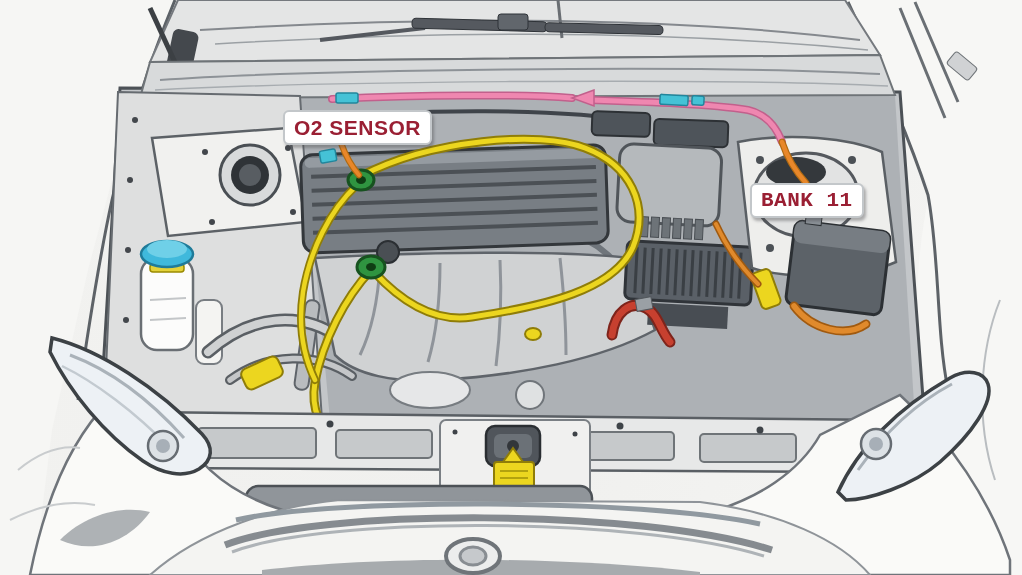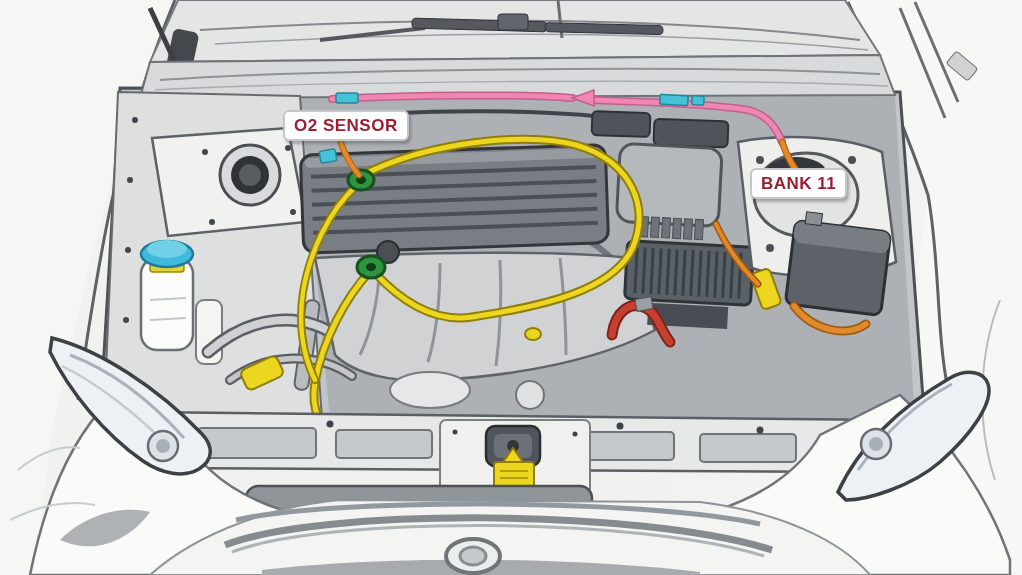--- a/index.html
+++ b/index.html
@@ -15,25 +15,25 @@
   .harness{stroke:var(--harness-yellow);fill:none;}
   .harness-out{stroke:#8f7d08;fill:none;}
   .cyan{fill:var(--connector-cyan);stroke:#22869c;stroke-width:1.5;}
   .green-sensor{fill:var(--sensor-green);stroke:#17521f;stroke-width:3;}
   .hose-red{stroke:var(--hose-red);fill:none;}
   .cap-blue{fill:var(--reservoir-cap-blue);stroke:#1f7b99;stroke-width:2.5;}
   .cable-orange{stroke:var(--battery-cable-orange);fill:none;}
   .yellow-part{fill:var(--harness-yellow);stroke:#8f7d08;stroke-width:2;}
   .callout{position:absolute;color:var(--callout-text);background:var(--callout-bg);
            border:2px solid #c3c7ca;border-radius:6px;
-           font-weight:700;font-size:17px;letter-spacing:.5px;line-height:1;
+           font-weight:700;font-size:21px;letter-spacing:.5px;line-height:1;
            padding:5px 9px;white-space:nowrap;
            box-shadow:2px 3px 3px rgba(70,70,75,.4);}
   .o2{left:283px;top:110px;}
-  .bank{left:750px;top:168px;}
+  .bank{left:750px;top:183px;font-family:Liberation Mono, monospace;}
 </style>
 </head>
 <body>
 
 <div class="stage">
 <svg width="1022" height="575" viewBox="0 0 1022 575">
 
   <g>
 
     <path d="M178,0 L120,150 L88,270 L52,430 L34,575 L0,575 L0,0 Z" fill="#f6f6f4"></path>

